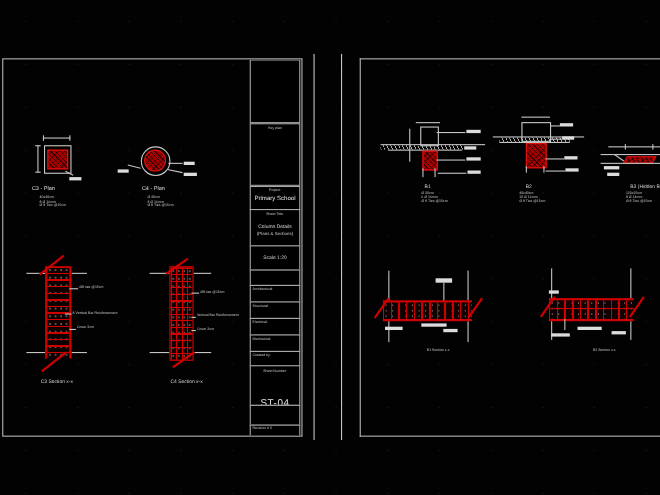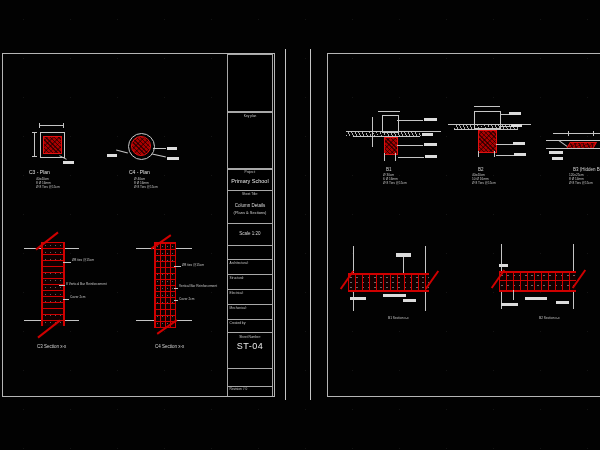--- a/index.html
+++ b/index.html
@@ -151,21 +151,21 @@
         <span class="tx t3" style="position:static;display:block;padding:2px 0 0 2px;transform-origin:left top;">Electrical:</span>
       </div>
       <div class="tb-row" style="left:224px;top:250px;height:14px;">
         <span class="tx t3" style="position:static;display:block;padding:2px 0 0 2px;transform-origin:left top;">Mechanical:</span>
       </div>
       <div class="tb-row" style="left:224px;top:265px;height:12px;">
         <span class="tx t3" style="position:static;display:block;padding:2px 0 0 2px;transform-origin:left top;">Created by:</span>
       </div>
       <div class="tb-row" style="left:224px;top:278px;height:35px;">
         <span class="c tx t3" style="position:static;margin-top:3px;transform-origin:center top;">Sheet Number:</span>
-        <span class="c" style="font-size:9px;color:#e8e8e8;letter-spacing:.5px;margin-top:0;">ST-04</span>
+        <span class="c" style="font-size:9px;color:#e8e8e8;letter-spacing:.5px;margin-top:20px;">ST-04</span>
       </div>
       <div class="tb-row" style="left:224px;top:314px;height:17px;"></div>
       <div class="tb-row" style="left:224px;top:332px;height:9px;">
         <span class="tx t3" style="position:static;display:block;padding:1px 0 0 2px;transform-origin:left top;">Revision # 0</span>
       </div>
     </div>
   </div>
 
   <div class="ln" style="left:285px;top:49px;width:1px;height:351px;"></div>
   <div class="ln" style="left:310px;top:49px;width:1px;height:351px;"></div>

